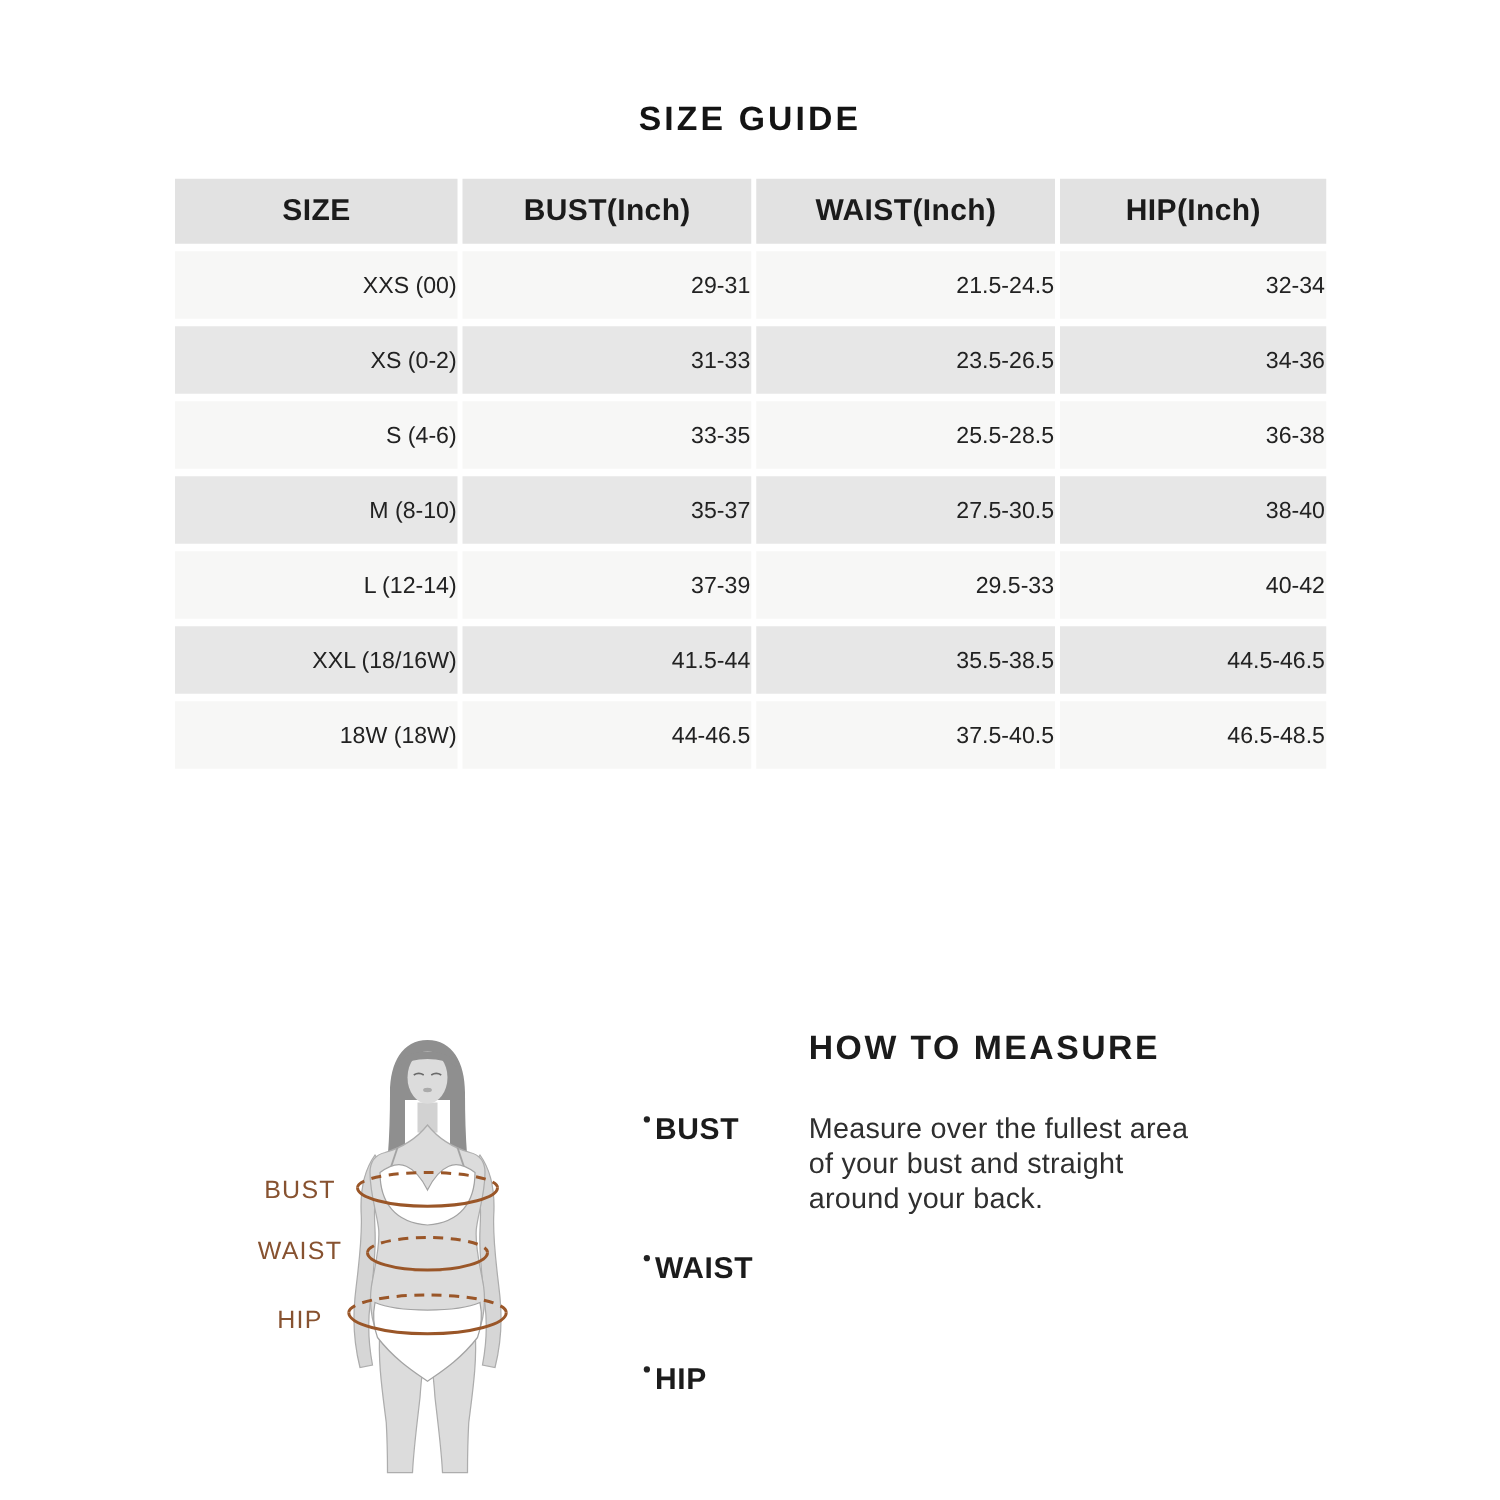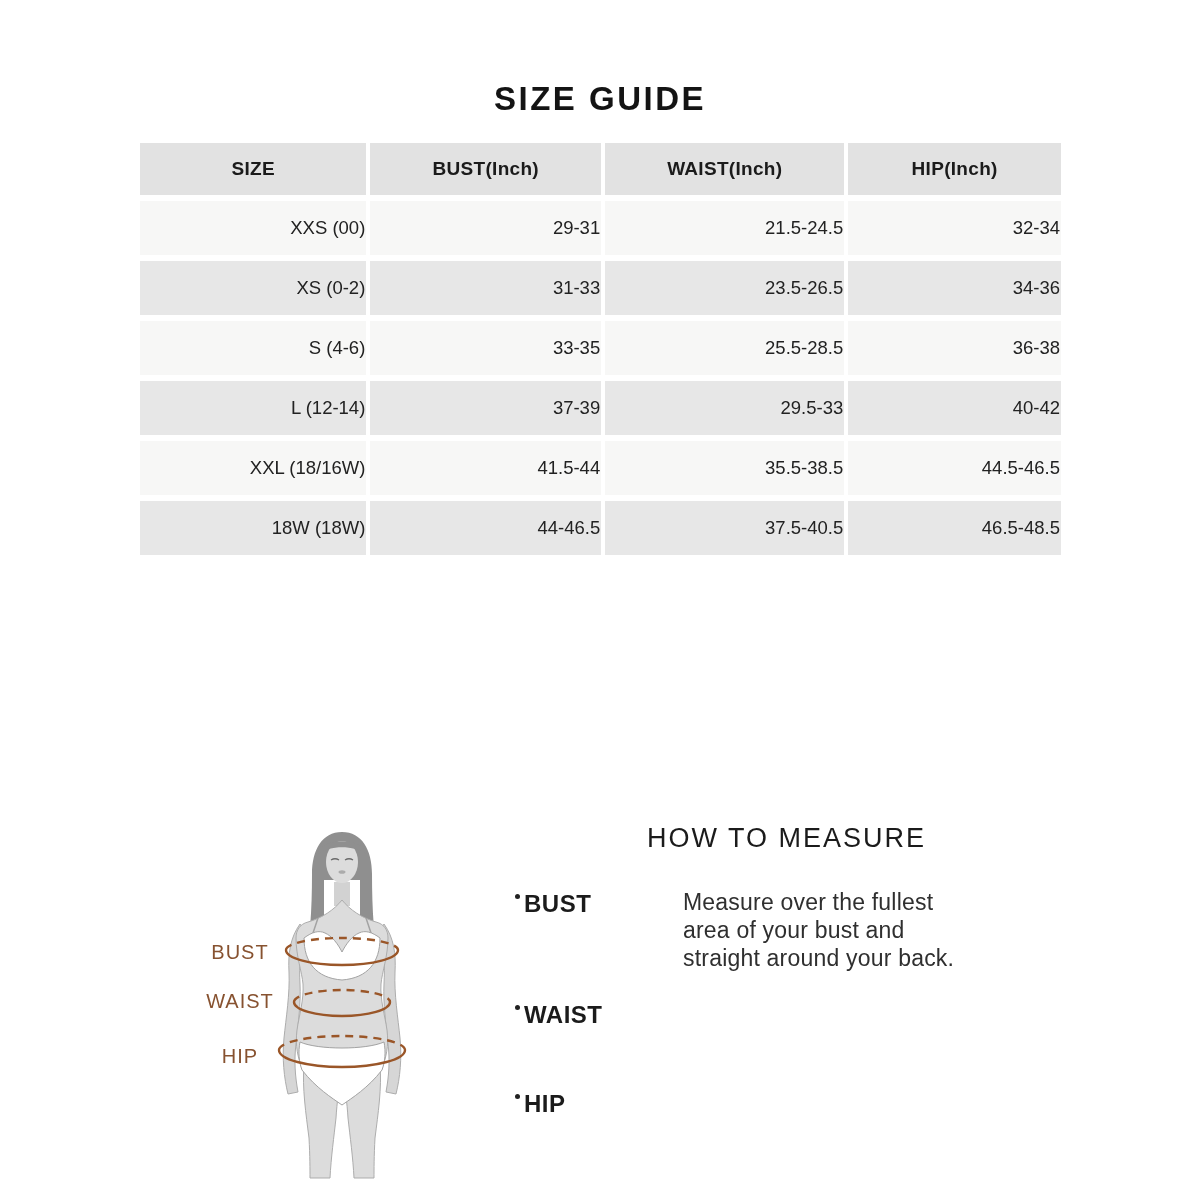--- a/index.html
+++ b/index.html
@@ -9,34 +9,34 @@
     font-family:"Liberation Sans", sans-serif;
     position:relative;
     overflow:hidden;
     color:#1c1c1c;
   }
 
   
   .page-title {
     position:absolute; top:80px; left:0; width:1200px;
     text-align:center;
-    font-size:33px; font-weight:600; letter-spacing:2.5px;
+    font-size:27px; font-weight:600; letter-spacing:2.5px;
     color:#141414;
   }
 
   
   table.size-table {
     position:absolute; top:137px; left:136px; width:929px;
     border-collapse:separate; border-spacing:4px 6px;
     table-layout:fixed;
   }
   table.size-table th {
     background:#e2e2e2;
     height:50px;
-    font-size:19px; font-weight:700; letter-spacing:.3px;
+    font-size:24px; font-weight:700; letter-spacing:.3px;
     color:#1b1b1b; text-align:center; vertical-align:middle;
   }
   table.size-table td {
     height:52px;
     font-size:18.5px; color:#222222;
     text-align:right; vertical-align:middle;
   }
   table.size-table tbody tr:nth-child(odd) td { background:#f7f7f6; }
   table.size-table tbody tr:nth-child(even) td { background:#e7e7e7; }
 
@@ -48,40 +48,40 @@
     font-size:20px; letter-spacing:1px;
     color:#875230; font-weight:400;
   }
   .fig-label.bust  { top:941px; }
   .fig-label.waist { top:990px; }
   .fig-label.hip   { top:1045px; }
 
   
   .measure-heading {
     position:absolute; left:647px; top:823px;
-    font-size:27px; font-weight:400; letter-spacing:2px;
+    font-size:27px; font-weight:700; letter-spacing:2px;
     color:#1b1b1b;
   }
   .measure-item { position:absolute; left:515px; width:470px; display:flex; }
   .measure-item.item-0 { top:888px; }
   .measure-item.item-1 { top:999px; }
   .measure-item.item-2 { top:1088px; }
   .m-label {
     width:132px; flex:0 0 132px;
     font-size:24px; font-weight:700; color:#1b1b1b;
     letter-spacing:.5px; padding-top:2px;
     white-space:nowrap;
   }
   .bullet-dot {
     display:inline-block; width:5px; height:5px; border-radius:50%;
     background:#222; margin-right:4px; vertical-align:13px;
   }
   .m-desc {
     font-size:23px; line-height:28px; color:#2f2f2f;
-    max-width:322px; letter-spacing:.2px;margin-left:36px;
+    max-width:322px; letter-spacing:.2px;
   }
   .measure-item.item-1 .m-desc { max-width:248px; }
 </style>
 </head>
 <body>
 
 <div class="page-title">SIZE GUIDE</div>
 
 <table class="size-table">
   <colgroup>
@@ -111,20 +111,26 @@
       <td>23.5-26.5</td>
       <td>34-36</td>
     </tr>
     <tr>
       <td>S (4-6)</td>
       <td>33-35</td>
       <td>25.5-28.5</td>
       <td>36-38</td>
     </tr>
     <tr>
+      <td>M (8-10)</td>
+      <td>35-37</td>
+      <td>27.5-30.5</td>
+      <td>38-40</td>
+    </tr>
+    <tr>
       <td>L (12-14)</td>
       <td>37-39</td>
       <td>29.5-33</td>
       <td>40-42</td>
     </tr>
     <tr>
       <td>XXL (18/16W)</td>
       <td>41.5-44</td>
       <td>35.5-38.5</td>
       <td>44.5-46.5</td>

